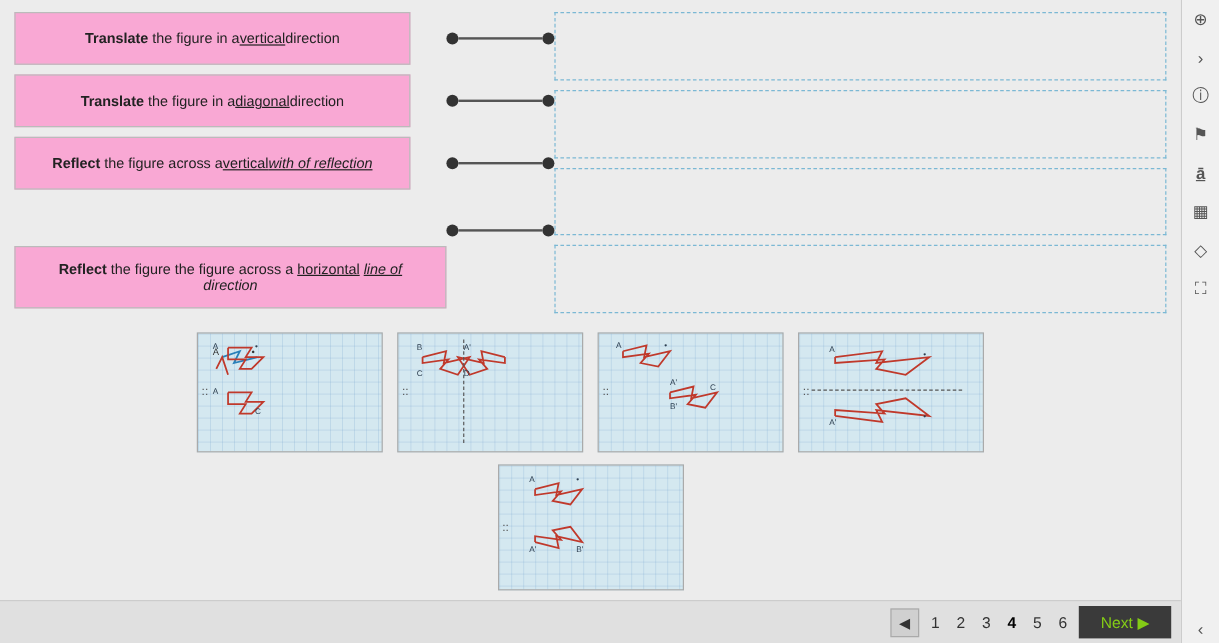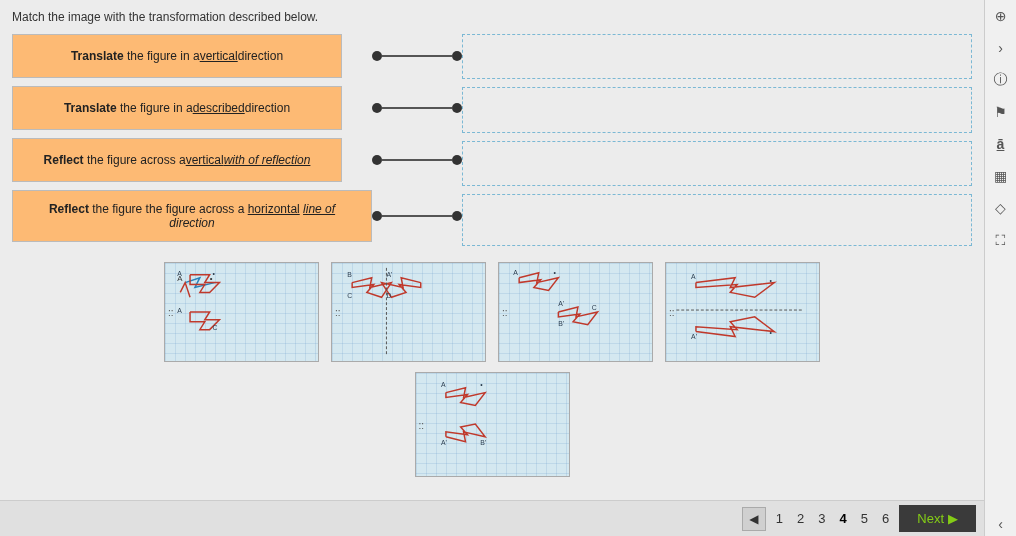--- a/index.html
+++ b/index.html
@@ -68,21 +68,21 @@
     
     .labels-column {
       display: flex;
       flex-direction: column;
       gap: 4px;
       width: 360px;
       flex-shrink: 0;
     }
 
     .label-box {
-      background: #fdba74;
+      background: #f9a8d4;
       border: 1px solid #bbb;
       padding: 8px 12px;
       font-size: 12px;
       color: #222;
       min-height: 44px;
       display: flex;
       align-items: center;
       justify-content: center;
       text-align: left;
     }
@@ -270,46 +270,45 @@
   <div class="toolbar-icon" style="font-weight:bold;text-decoration:underline;">ā</div>
   <div class="toolbar-icon">▦</div>
   <div class="toolbar-icon">◇</div>
   <div class="toolbar-icon">⛶</div>
   <div style="flex:1;"></div>
   <div class="toolbar-icon">‹</div>
 </div>
 
 <div class="main-content">
 
-  <div class="instruction">Match the image with the transformation described below.</div>
 
   <div class="matching-area">
 
     <div class="labels-column">
 
       <div class="match-row-wrapper">
         <div class="label-box" style="width:330px;">
           <span class="bold">Translate</span>&nbsp;the figure in a <span class="underline">vertical</span> direction
         </div>
       </div>
 
       <div class="match-row-wrapper">
         <div class="label-box" style="width:330px;">
-          <span class="bold">Translate</span>&nbsp;the figure in a <span class="underline">described</span> direction
+          <span class="bold">Translate</span>&nbsp;the figure in a <span class="underline">diagonal</span> direction
         </div>
       </div>
 
       <div class="match-row-wrapper">
         <div class="label-box" style="width:330px;">
           <span class="bold">Reflect</span>&nbsp;the figure across a <span class="underline">vertical</span> <span class="underline italic" style="font-style:italic;">with of reflection</span>
         </div>
       </div>
 
       <div class="match-row-wrapper">
-        <div class="label-box" style="width:398px; min-height:52px; flex-direction:column;">
+        <div class="label-box" style="width:398px; min-height:52px; flex-direction:column;margin-top:39px;">
           <div><span class="bold">Reflect</span>&nbsp;the figure the figure across a <span class="underline">horizontal</span> <span class="underline italic" style="font-style:italic;">line of</span></div>
           <div style="font-style:italic;">direction</div>
         </div>
       </div>
     </div>
 
     <div class="connector-area" style="width:90px;">
       <div class="connector-row" style="min-height:44px; margin-bottom:4px;">
         <div class="dot-left"></div>
         <div class="line-h"></div>

